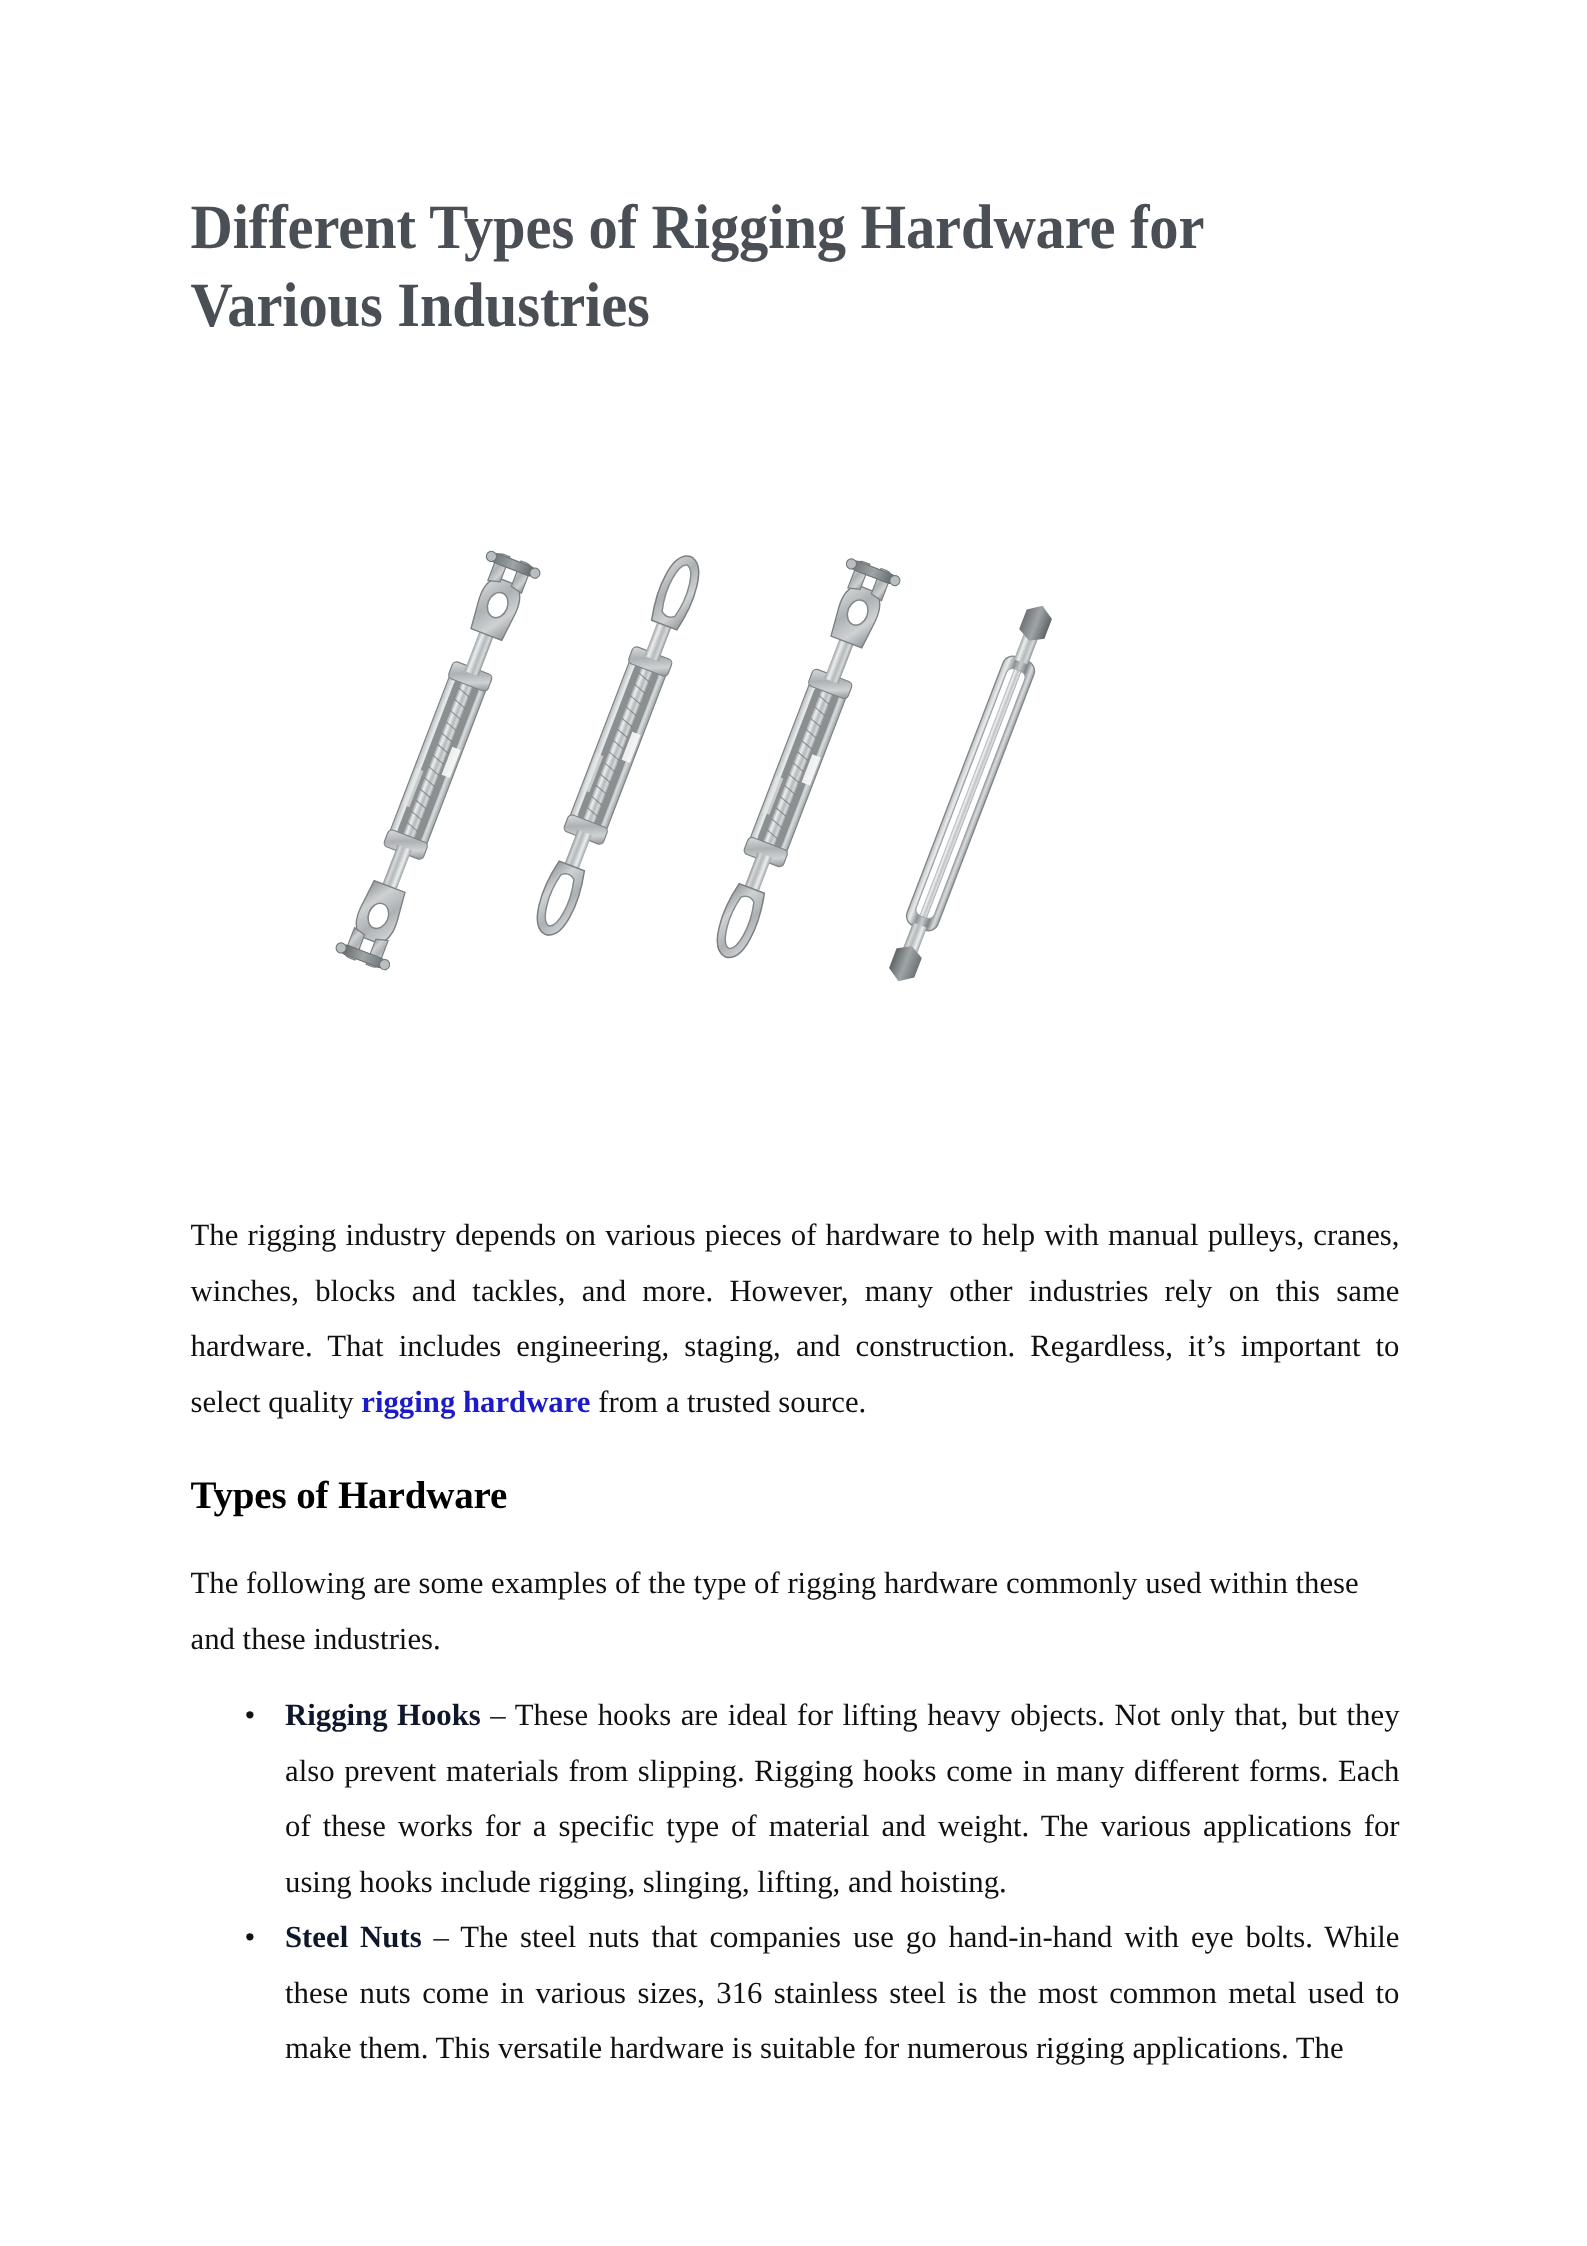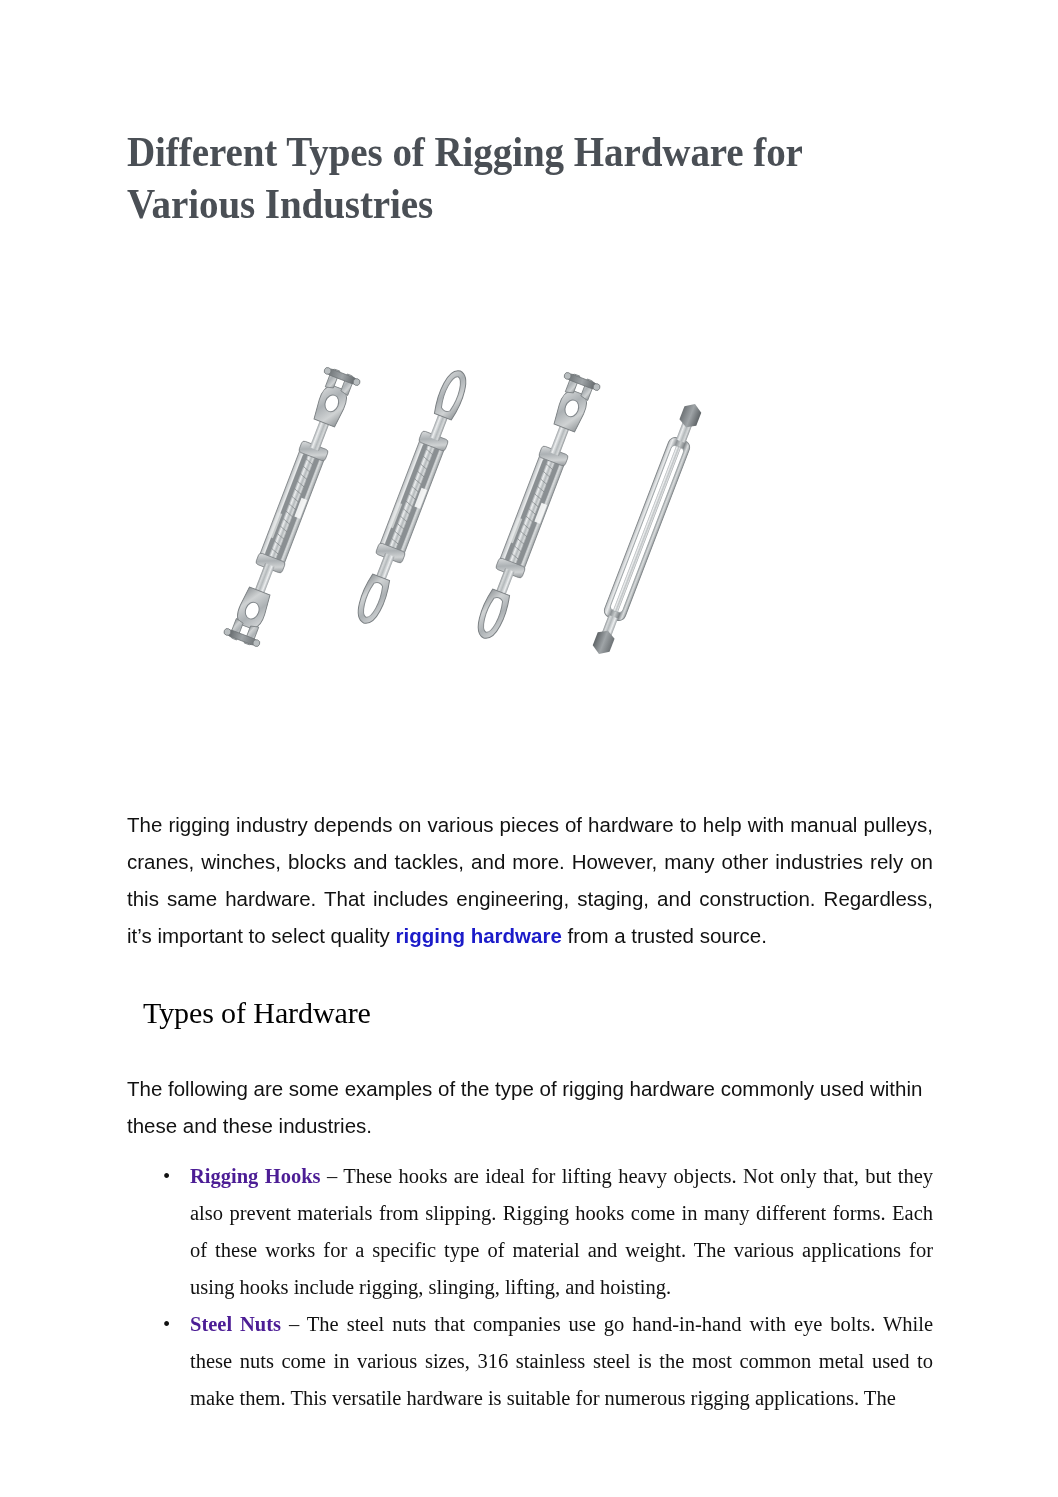--- a/index.html
+++ b/index.html
@@ -62,36 +62,36 @@
   }
 
   
   .para {
     margin: 0;
     font-size: 20.5px;
     line-height: 37px;
     color: #111111;
     text-align: justify;
     text-justify: inter-word;
-    font-family: Liberation Sans, sans-serif;
+    font-family: Liberation Serif, serif;
   }
   .para-intro { padding-top: 18px; }
 
   .inline-link {
     color: #1b1bc9;
     font-weight: bold;
     text-decoration: none;
   }
 
   .section-heading {
-    margin: 16px;
+    margin: 0;
     padding-top: 28px;
-    font-size: 30px;
+    font-size: 26px;
     line-height: 30px;
-    font-weight: normal;
+    font-weight: bold;
     color: #000000;
     letter-spacing: -0.1px;
     font-family: "Liberation Serif", "DejaVu Serif", serif;
   }
 
   .para-follow { padding-top: 26px; text-align: left; }
 
   .bullet-list {
     margin: 0;
     padding: 14px 0 0 0;
@@ -110,21 +110,21 @@
   .bullet-marker {
     position: absolute;
     left: 36px;
     top: 0;
     font-size: 20.5px;
     line-height: 37px;
     color: #111111;
   }
   .bullet-term {
     font-weight: bold;
-    color: #4c1d95;
+    color: #0f172a;
   }
 </style>
 </head>
 <body>
 
 <div class="page">
   <div class="content">
 
     <h1 class="doc-title">Different Types of Rigging Hardware for Various Industries</h1>
 

